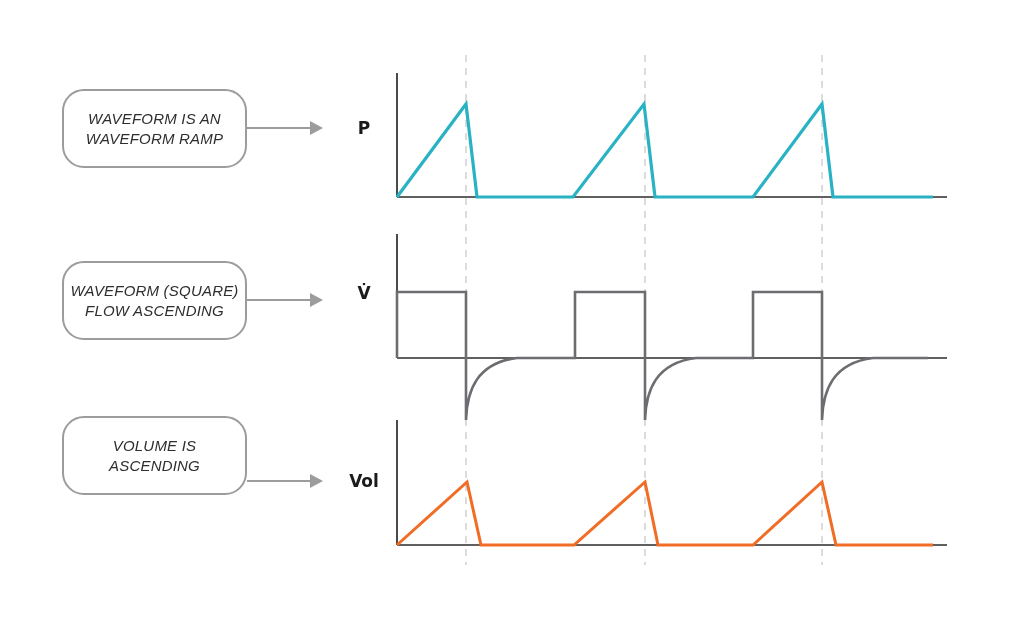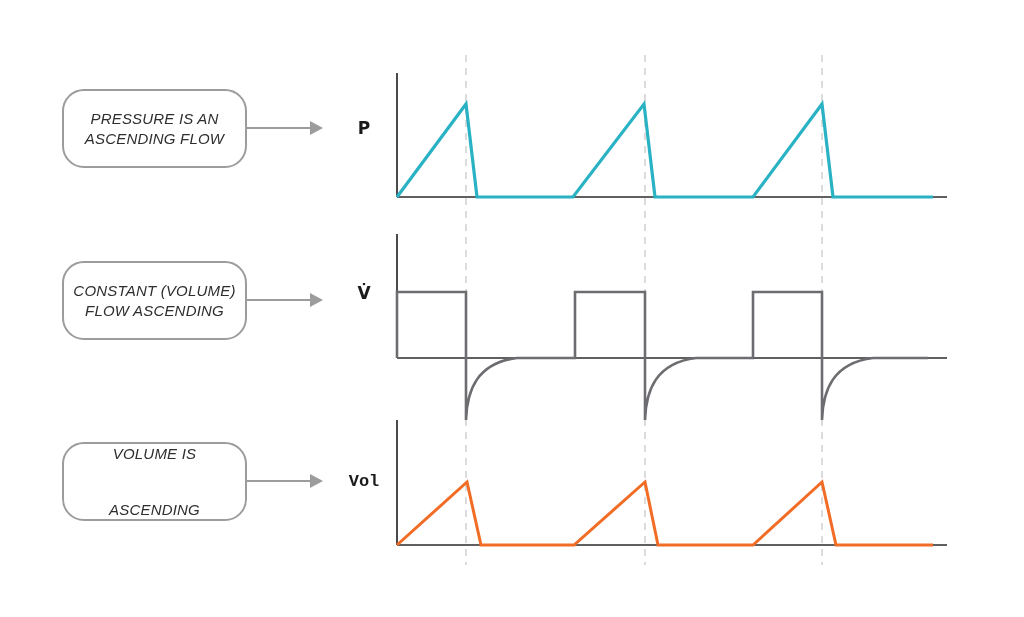--- a/index.html
+++ b/index.html
@@ -42,36 +42,36 @@
       <line x1="397" y1="234" x2="397" y2="358" stroke="#2b2b2b" stroke-width="1.7"></line>
       <line x1="397" y1="358" x2="947" y2="358" stroke="#2b2b2b" stroke-width="1.7"></line>
       <line x1="397" y1="420" x2="397" y2="545" stroke="#2b2b2b" stroke-width="1.7"></line>
       <line x1="397" y1="545" x2="947" y2="545" stroke="#2b2b2b" stroke-width="1.7"></line>
       <polyline points="397,197 466,104 477,197 573,197 644,104 655,197 753,197 822,104 833,197 933,197" fill="none" stroke="#29b2c4" stroke-width="3.2" stroke-linejoin="miter" stroke-linecap="butt"></polyline>
       <path d="M397,358 L397,292 L466,292 L466,420 C467,390 477,363 517,358 L575,358 L575,292 L645,292 L645,420 C646,390 656,363 696,358 L753,358 L753,292 L822,292 L822,420 C823,390 833,363 873,358 L928,358" fill="none" stroke="#6d6d71" stroke-width="2.6" stroke-linejoin="miter" stroke-linecap="butt"></path>
       <polyline points="397,545 467,482 481,545 574,545 645,482 658,545 753,545 822,482 836,545 933,545" fill="none" stroke="#f16c24" stroke-width="3" stroke-linejoin="miter" stroke-linecap="butt"></polyline>
     </svg>
 
   <div class="callout-box" style="left:62px;top:89px;">
-    <span class="callout-line">PRESSURE IS AN</span>
-    <span class="callout-line">ASCENDING FLOW</span>
+    <span class="callout-line">WAVEFORM IS AN</span>
+    <span class="callout-line">WAVEFORM RAMP</span>
   </div>
   <div class="arrow-shaft" style="left:247px;top:127px;width:63px;"></div>
   <div class="arrow-head" style="left:310px;top:121px;"></div>
   <div class="axis-label" style="left:334px;top:117px;">P</div>
 
   <div class="callout-box" style="left:62px;top:261px;">
-    <span class="callout-line">CONSTANT (VOLUME)</span>
+    <span class="callout-line">WAVEFORM (SQUARE)</span>
     <span class="callout-line">FLOW ASCENDING</span>
   </div>
   <div class="arrow-shaft" style="left:247px;top:299px;width:63px;"></div>
   <div class="arrow-head" style="left:310px;top:293px;"></div>
   <div class="axis-label" style="left:334px;top:282px;">V̇</div>
 
-  <div class="callout-box" style="left:62px;top:442px;justify-content:space-between;">
+  <div class="callout-box" style="left:62px;top:416px;">
     <span class="callout-line">VOLUME IS</span>
     <span class="callout-line">ASCENDING</span>
   </div>
   <div class="arrow-shaft" style="left:247px;top:480px;width:63px;"></div>
   <div class="arrow-head" style="left:310px;top:474px;"></div>
-  <div class="axis-label" style="left:334px;top:470px;font-family:Liberation Mono, monospace;">Vol</div>
+  <div class="axis-label" style="left:334px;top:470px;">Vol</div>
 
 </div>
 
 </body></html>

